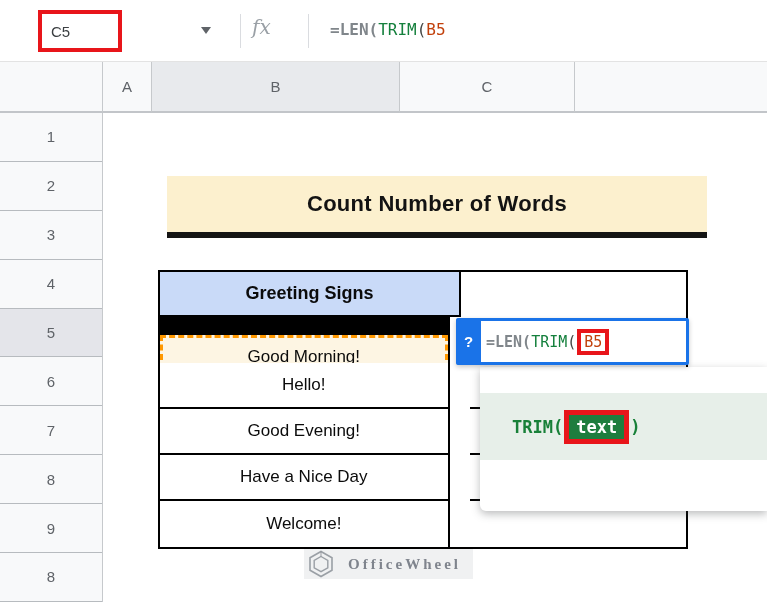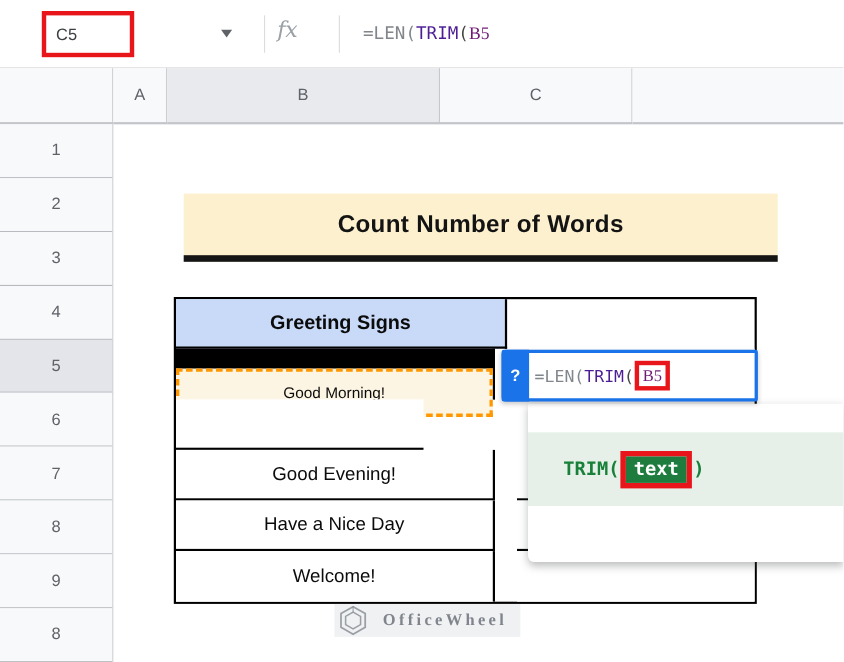--- a/index.html
+++ b/index.html
@@ -11,24 +11,24 @@
 
   
   .topbar { position:absolute; left:0; top:0; width:767px; height:62px; background:#fff; border-bottom:1px solid #e3e3e3; }
   .namebox-annot { position:absolute; left:2px; top:10px; width:84px; height:42px; border:4px solid #e8151a; background:#fff; display:flex; align-items:center;margin-left:36px; }
   .namebox-val { padding-left:9px; font-size:15px; color:#3c4043; }
   .nb-arrow { position:absolute; left:201px; top:27px; width:0; height:0; border-left:5px solid transparent; border-right:5px solid transparent; border-top:7px solid #5f6368; cursor:pointer; }
   .tb-div1 { position:absolute; left:240px; top:14px; width:1px; height:34px; background:#dadce0; }
   .tb-div2 { position:absolute; left:308px; top:14px; width:1px; height:34px; background:#dadce0; }
   .fx { position:absolute; left:252px; top:15px; font-family:"DejaVu Serif", serif; font-style:italic; font-size:20px; color:#9aa0a6; }
   .fbar-text { position:absolute; left:330px; top:20px; font-family:"DejaVu Sans Mono", monospace; font-size:16px; white-space:nowrap; cursor:text; }
-  .seg-gray { color:#80868b; }
-  .seg-func { color:#4c1d95; }
+  .seg-gray { color:#80868b;font-weight:bold; }
+  .seg-func { color:#15803d; }
   .seg-paren { color:#444746; }
-  .seg-ref { color:#701a75;font-family:Liberation Serif, serif; }
+  .seg-ref { color:#c2410c; }
 
   
   .colheaders { position:absolute; left:0; top:62px; width:767px; height:51px; display:flex; }
   .ch { background:#f8f9fa; border-right:1px solid #c6c9cc; border-bottom:2px solid #c2c5c9; display:flex; align-items:center; justify-content:center; font-size:15px; color:#5f6368; cursor:pointer; }
   .ch-corner { width:103px; }
   .ch-a { width:49px; }
   .ch-b { width:248px; background:#e8eaed; }
   .ch-c { width:175px; }
   .ch-d { flex:1; border-right:none; }
 
@@ -43,21 +43,21 @@
   
   .dtable { position:absolute; left:158px; top:270px; width:530px; border:2px solid #000; background:#fff; z-index:1; }
   .trow { display:flex;gap:20px; }
   .tcell { border-bottom:2px solid #000; display:flex; align-items:center; justify-content:center; font-size:17px; color:#0b0b0b; background:#fff; cursor:cell; }
   .tc-b { width:301px; border-right:2px solid #000; }
   .tc-c { width:225px; }
   .thead .tcell { background:#c9daf8; font-weight:bold; font-size:18px; height:45px; }
   .tdata .tcell { height:46px; }
   .trow:last-child .tcell { border-bottom:none; }
   .b5-outer { padding:0; background:#000; }
-  .ants { width:100%; height:100%; border:3px dashed #ff9800; background:#fdf5e3; display:flex; align-items:center; justify-content:center; font-size:14px;margin-top:36px; }
+  .ants { width:100%; height:100%; border:3px dashed #ff9800; background:#fdf5e3; display:flex; align-items:center; justify-content:center; font-size:17px;margin-top:36px; }
 
   
   .editor { position:absolute; left:456px; top:318px; width:233px; height:47px; background:#fff; border:3px solid #1a73e8; border-radius:2px; box-shadow:0 2px 5px rgba(0,0,0,.22); z-index:5; display:flex; align-items:center; cursor:text; }
   .help-badge { position:absolute; left:-3px; top:-3px; bottom:-3px; width:25px; background:#1a73e8; border-radius:4px 0 0 4px; color:#fff; font-weight:bold; font-size:15px; display:flex; align-items:center; justify-content:center; cursor:pointer; }
   .editor-text { margin-left:27px; font-family:"DejaVu Sans Mono", monospace; font-size:15px; white-space:nowrap; display:flex; align-items:center; }
   .ref-annot { border:4px solid #e8151a; padding:0 3px; margin-left:1px; background:#fff; }
 
   
   .popup { position:absolute; left:480px; top:367px; width:287px; height:144px; background:#fff; border-radius:0 0 0 6px; box-shadow:0 3px 8px rgba(60,64,67,.35); z-index:4; }
   .popup-green { position:absolute; left:0; right:0; top:26px; height:67px; background:#e7efe9; display:flex; align-items:center; padding-left:32px; font-family:"DejaVu Sans Mono", monospace; font-size:17px; font-weight:bold; color:#188038; }
@@ -115,20 +115,21 @@
     </div>
     <div class="trow tdata">
       <div class="tcell tc-b b5-outer">
         <div class="ants">
           <span>Good Morning!</span>
         </div>
       </div>
       <div class="tcell tc-c"></div>
     </div>
     <div class="trow tdata">
+      <div class="tcell tc-b">Hello!</div>
       <div class="tcell tc-c"></div>
     </div>
     <div class="trow tdata">
       <div class="tcell tc-b">Good Evening!</div>
       <div class="tcell tc-c"></div>
     </div>
     <div class="trow tdata">
       <div class="tcell tc-b">Have a Nice Day</div>
       <div class="tcell tc-c"></div>
     </div>

